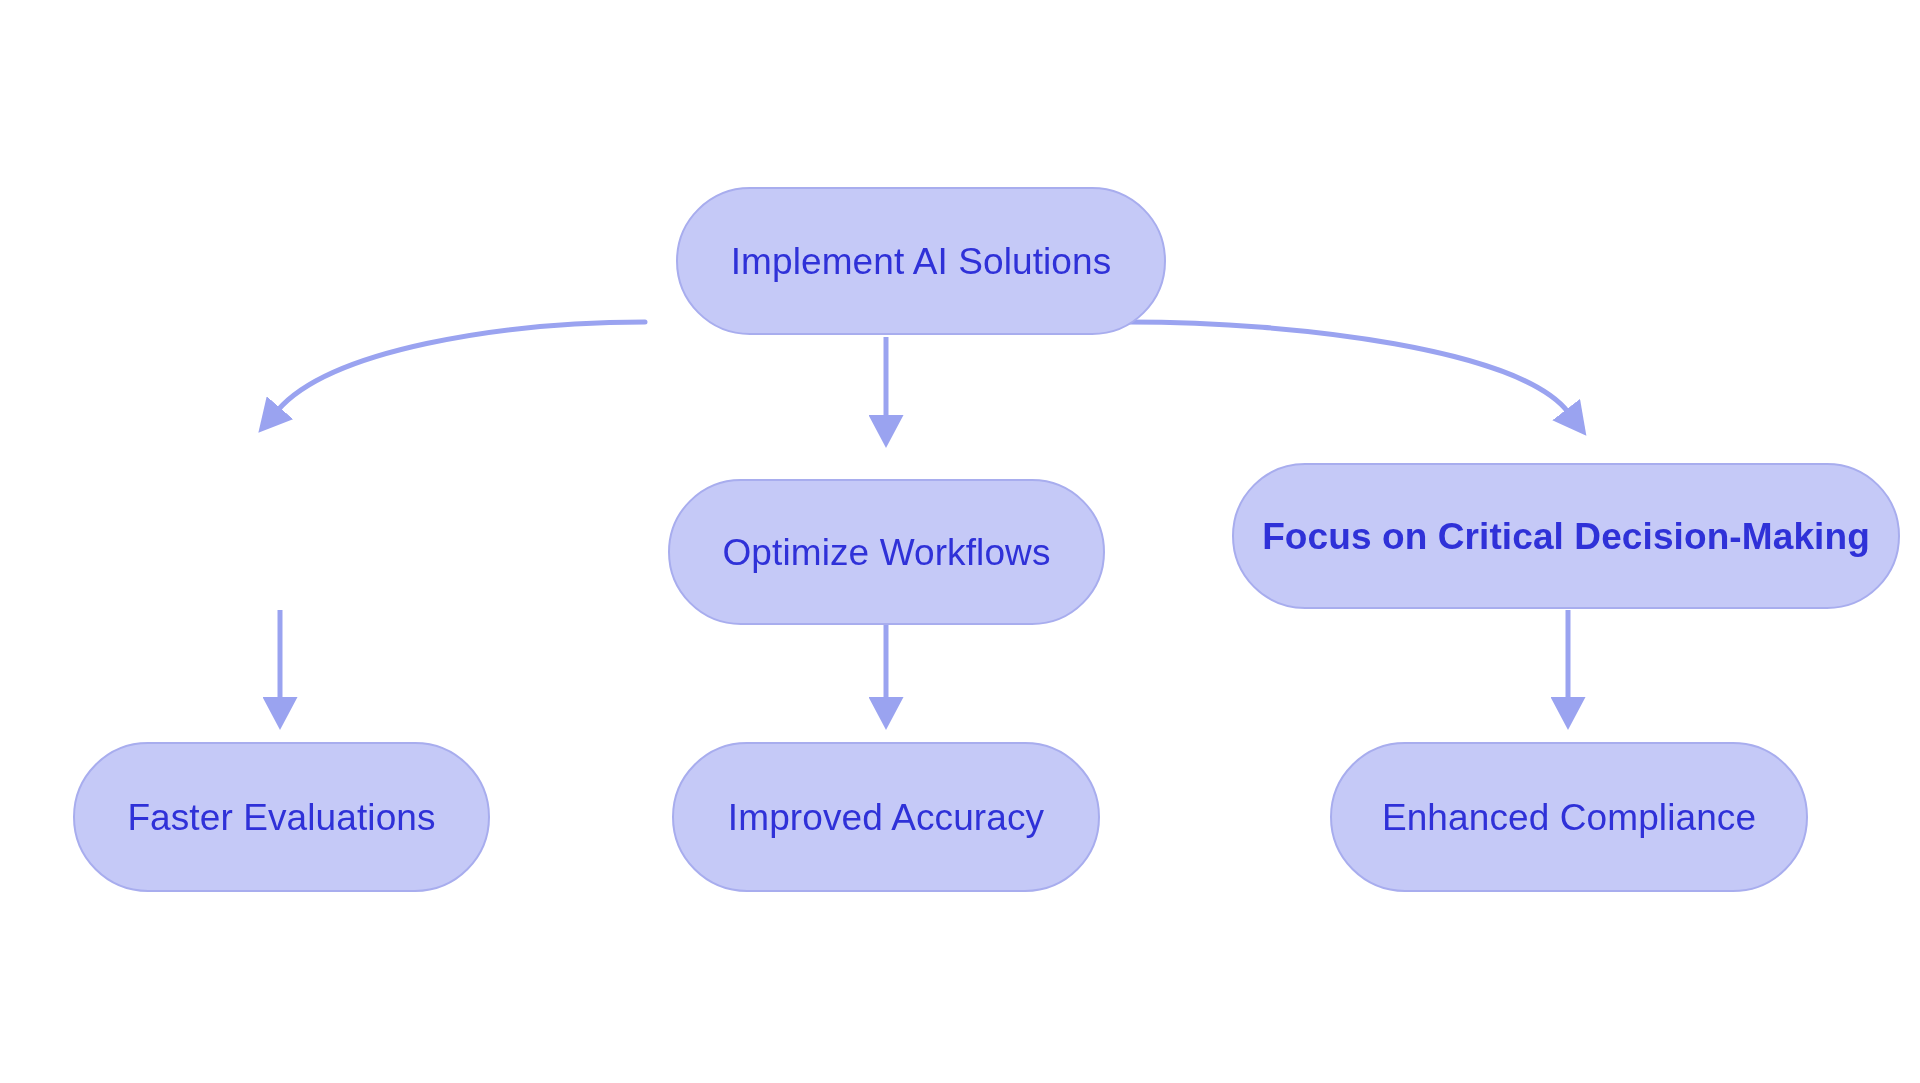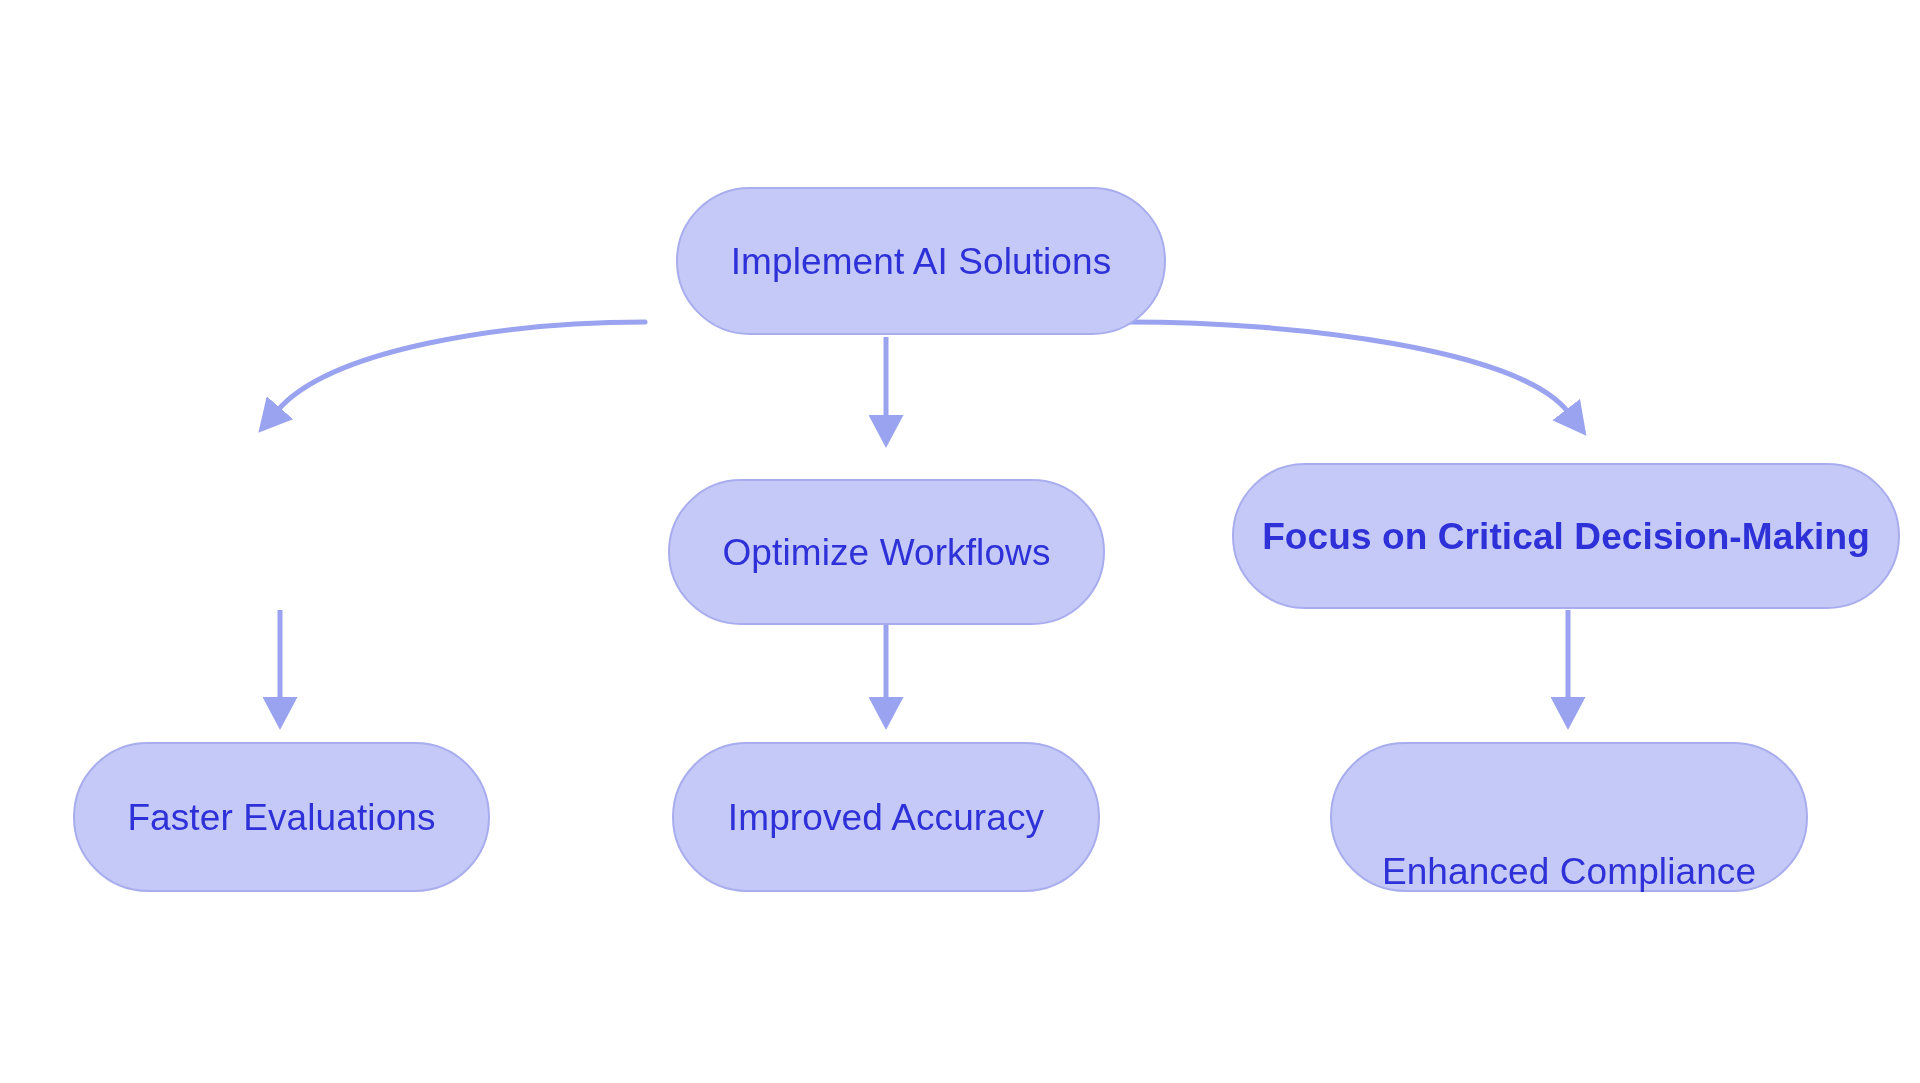--- a/index.html
+++ b/index.html
@@ -80,21 +80,20 @@
   }
   #node-accuracy {
     left: 672px; top: 742px;
     width: 428px; height: 150px;
     font-size: 37px;
   }
   #node-compliance {
     left: 1330px; top: 742px;
     width: 478px; height: 150px;
     font-size: 37px;
-    align-items: flex-end;
   }
 </style>
 </head>
 <body>
 
 <div id="canvas">
 
   <svg id="edge-layer" viewBox="0 0 1920 1083" width="1920" height="1083" xmlns="http://www.w3.org/2000/svg">
     <defs>
       <marker id="arrowhead" markerWidth="8" markerHeight="7" refX="0.6" refY="3.5" orient="auto" markerUnits="strokeWidth">

